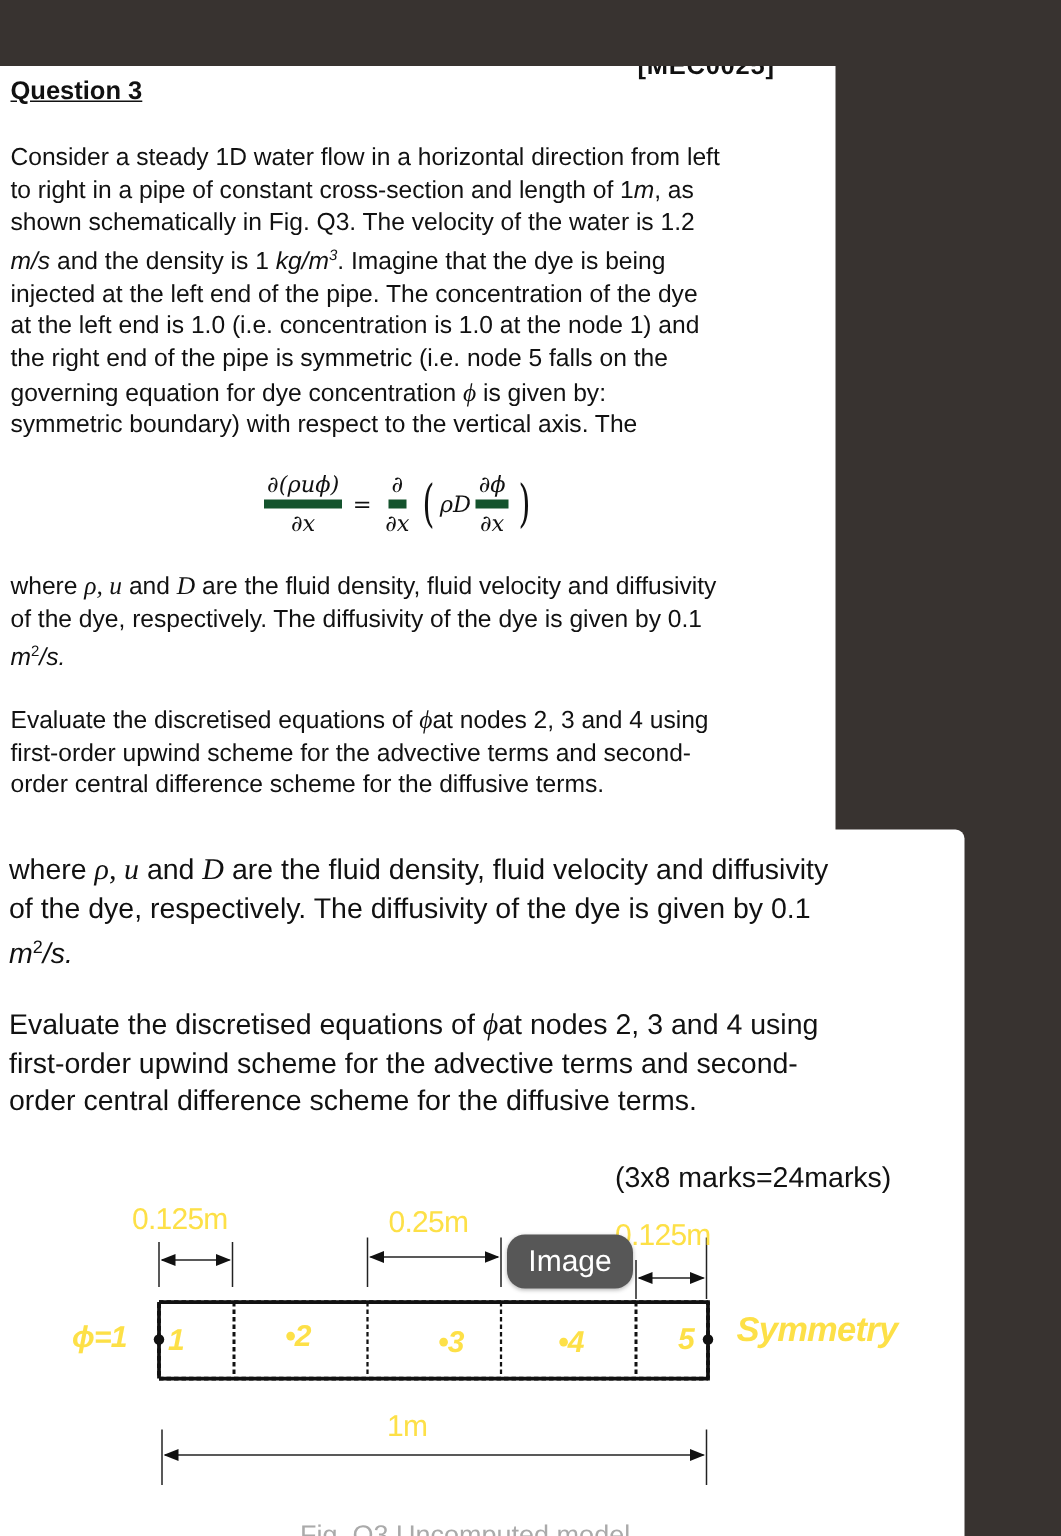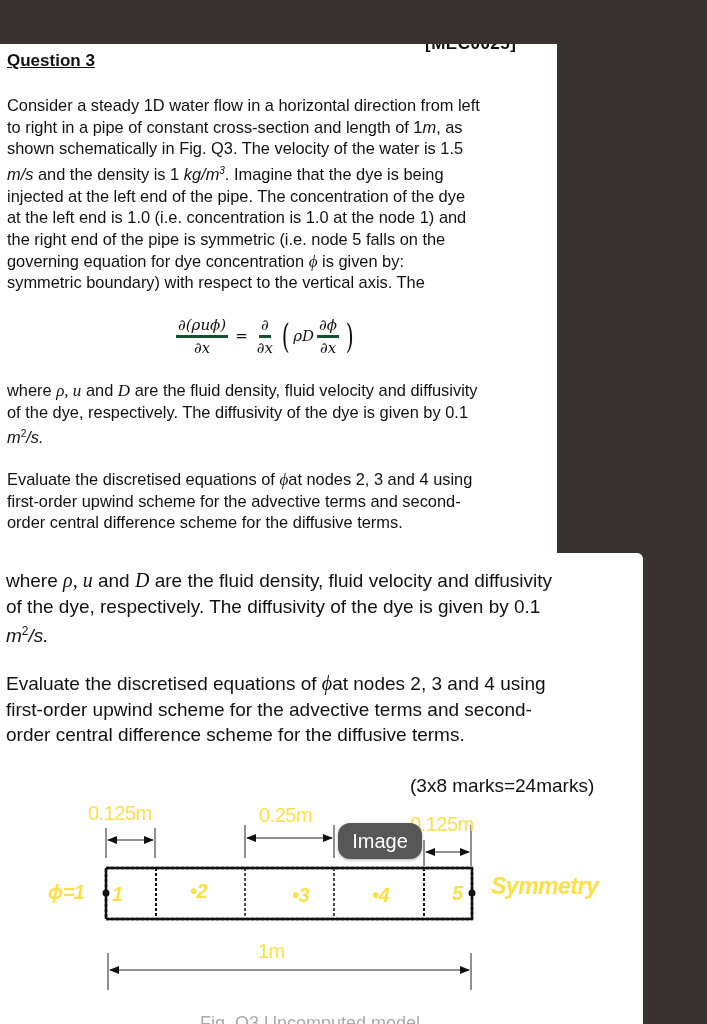--- a/index.html
+++ b/index.html
@@ -30,21 +30,21 @@
     }
     .para i, .para .it { font-style:italic; }
     .serif-it { font-family:"Liberation Serif", serif; font-style:italic; font-size:17px; }
 
     .eq {
       position:absolute; left:173px; top:262px; height:60px;
       display:flex; align-items:center;
       font-family:"DejaVu Serif", serif; font-style:italic; font-size:15px;
     }
     .frac { display:inline-flex; flex-direction:column; align-items:center; margin:0 3px; }
-    .frac .num { padding:0 2px 1px; border-bottom:3px solid #14532d; }
+    .frac .num { padding:0 2px 1px; border-bottom:6px solid #14532d; }
     .frac .den { padding:1px 2px 0; }
     .paren { font-size:34px; font-style:normal; font-weight:100; line-height:1; margin:0 1px; transform:scaleX(0.6); display:inline-block; }
     .eqsign { font-style:normal; margin:0 4px; }
 
     .marks {
       position:absolute; font-size:16.4px;
     }
 
     .para2 {
       position:absolute; left:6px; width:628px;
@@ -65,21 +65,21 @@
 </head>
 <body>
 
 <div class="card" id="card1">
   <div class="code-top">[MEC0025]</div>
   <div class="q-title">Question 3</div>
 
   <div class="para" style="top:51px;">
     <div>Consider a steady 1D water flow in a horizontal direction from left</div>
     <div><span>to right in a pipe of constant cross-section and length of 1</span><i>m</i><span>, as</span></div>
-    <div>shown schematically in Fig. Q3. The velocity of the water is 1.5</div>
+    <div>shown schematically in Fig. Q3. The velocity of the water is 1.2</div>
     <div><i>m/s</i> <span>and the density is 1</span> <i>kg/m</i><sup style="font-size:10px;font-style:italic;">3</sup><span>. Imagine that the dye is being</span></div>
     <div>injected at the left end of the pipe. The concentration of the dye</div>
     <div>at the left end is 1.0 (i.e. concentration is 1.0 at the node 1) and</div>
     <div>the right end of the pipe is symmetric (i.e. node 5 falls on the</div>
     <div style="text-align:left;"><span>governing equation for dye concentration</span> <span class="serif-it">ϕ</span><span> is given by:</span></div>
     <div>symmetric boundary) with respect to the vertical axis. The</div>
   </div>
 
   <div class="eq">
     <span class="frac">

